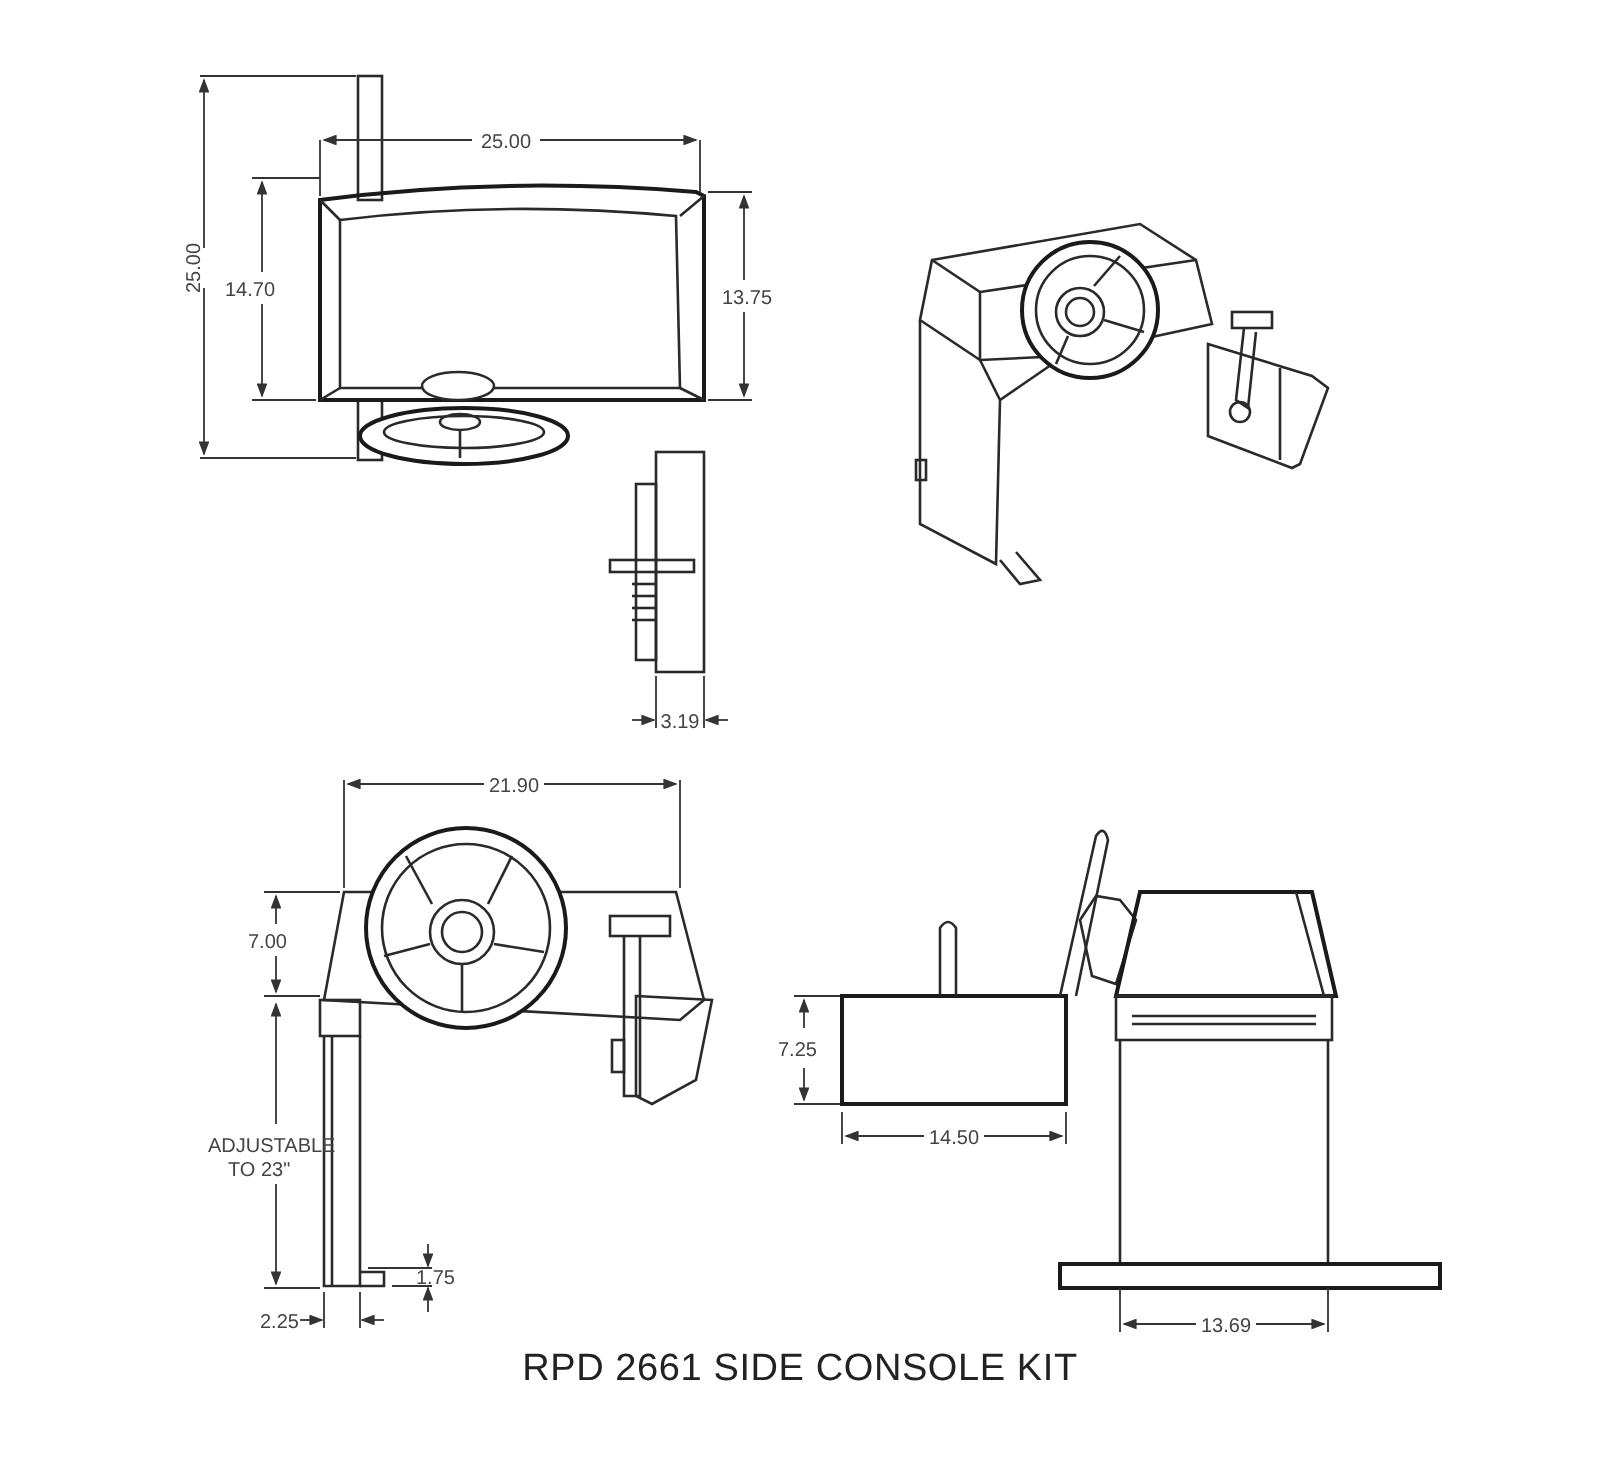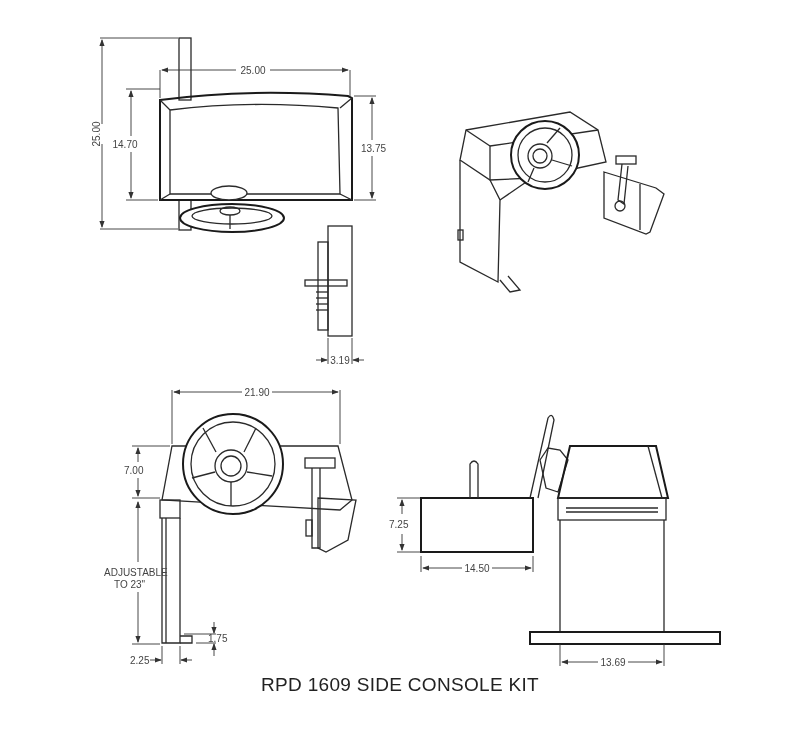--- a/index.html
+++ b/index.html
@@ -189,13 +189,13 @@
     <text class="dimtxt" x="477" y="572" text-anchor="middle">14.50</text>
 
     <line class="dim" x1="560" y1="644" x2="560" y2="666"></line>
     <line class="dim" x1="664" y1="644" x2="664" y2="666"></line>
     <line class="dim" x1="562" y1="662" x2="598" y2="662" marker-start="url(#al)"></line>
     <line class="dim" x1="628" y1="662" x2="662" y2="662" marker-end="url(#ar)"></line>
     <text class="dimtxt" x="613" y="666" text-anchor="middle">13.69</text>
   </g>
 </svg>
 
-<div class="title">RPD 1609 SIDE CONSOLE KIT</div>
+<div class="title">RPD 2661 SIDE CONSOLE KIT</div>
 
 </body></html>

